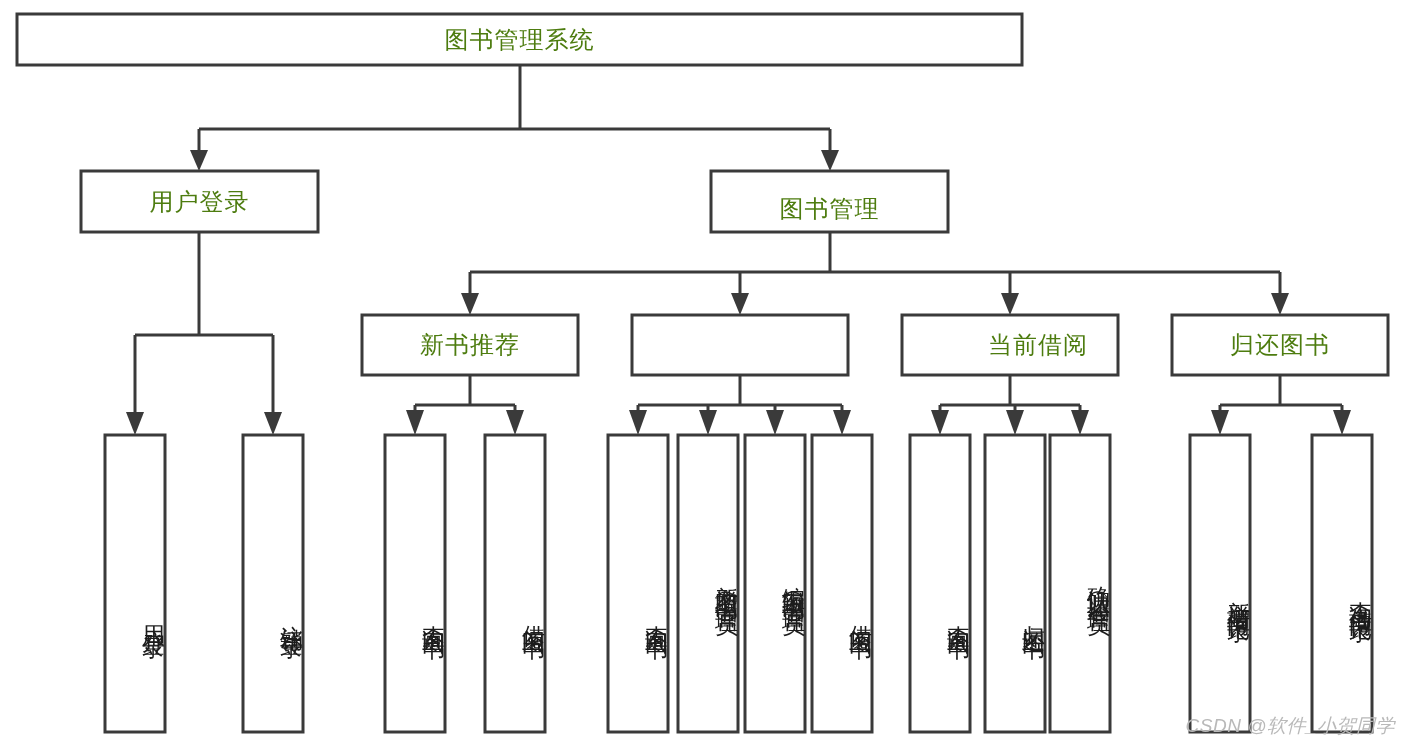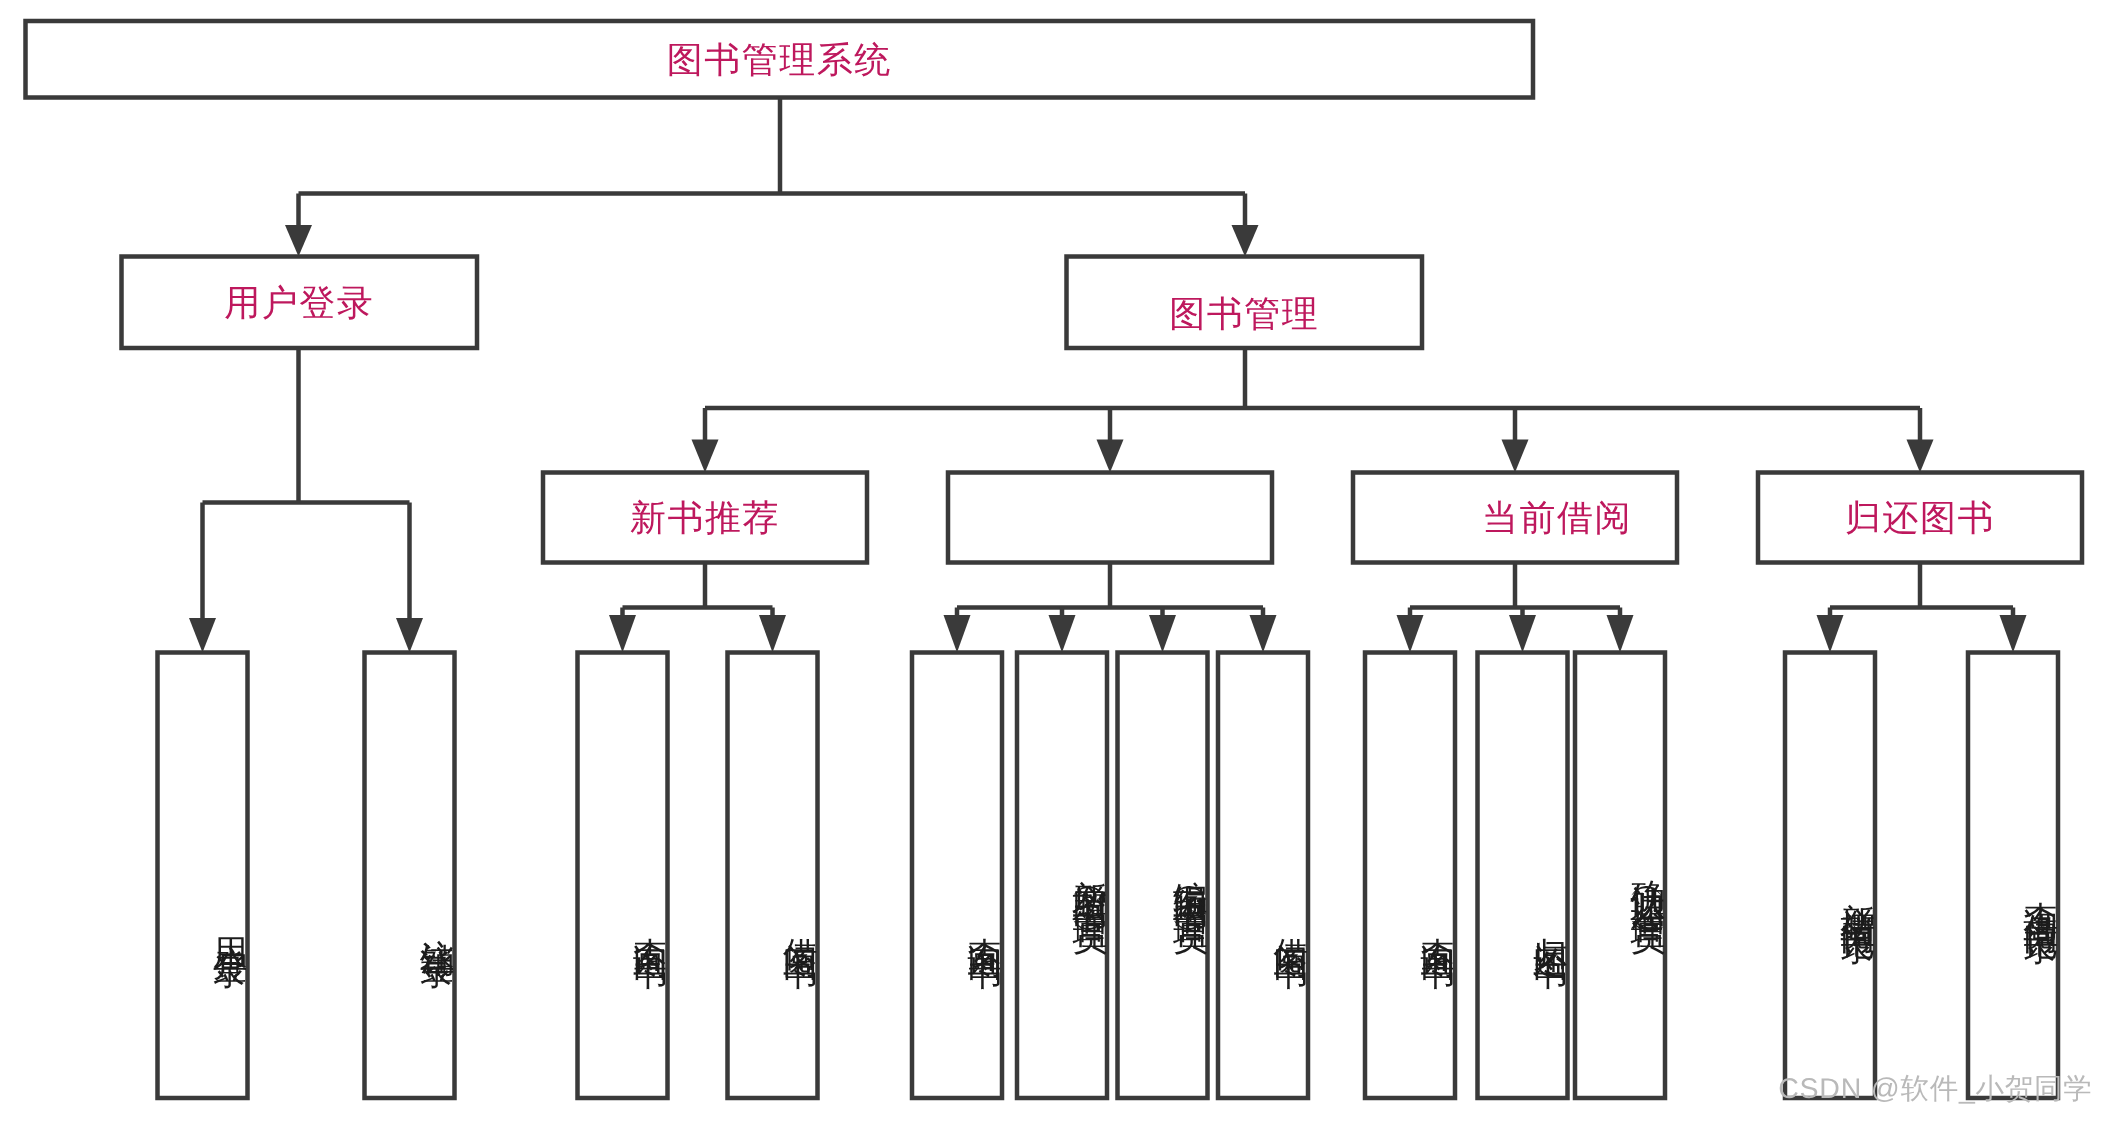--- a/index.html
+++ b/index.html
@@ -55,35 +55,36 @@
     color: #1c1c1c;
     white-space: nowrap;
     pointer-events: none;
   }
   .hlabel-wrap {
     position: absolute;
     display: flex;
     align-items: center;
     justify-content: center;
     font-size: 24px;
-    color: #be185d;
+    color: #4d7c0f;
     letter-spacing: 1px;
     white-space: nowrap;
     pointer-events: none;
   }
   #watermark {
     position: absolute;
     right: 10px;
     bottom: 8px;
     font-size: 19px;
     color: #b9b9b9;
     font-family: "Liberation Sans", "DejaVu Sans", sans-serif;
     letter-spacing: 0.5px;
     white-space: nowrap;
     pointer-events: none;
+    font-style: italic;
   }
 </style>
 </head>
 <body>
 
 <div id="diagram-root">
 
   <svg id="flow-svg" viewBox="0 0 1405 747">
 
     <g>

